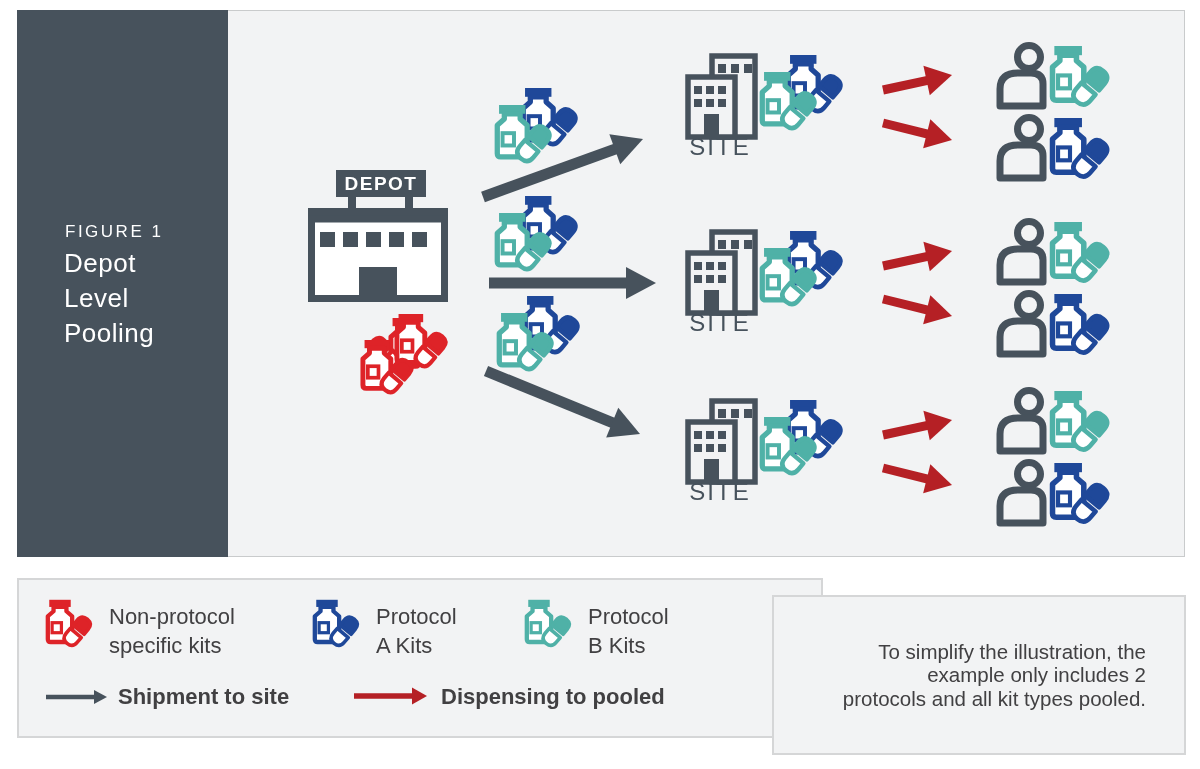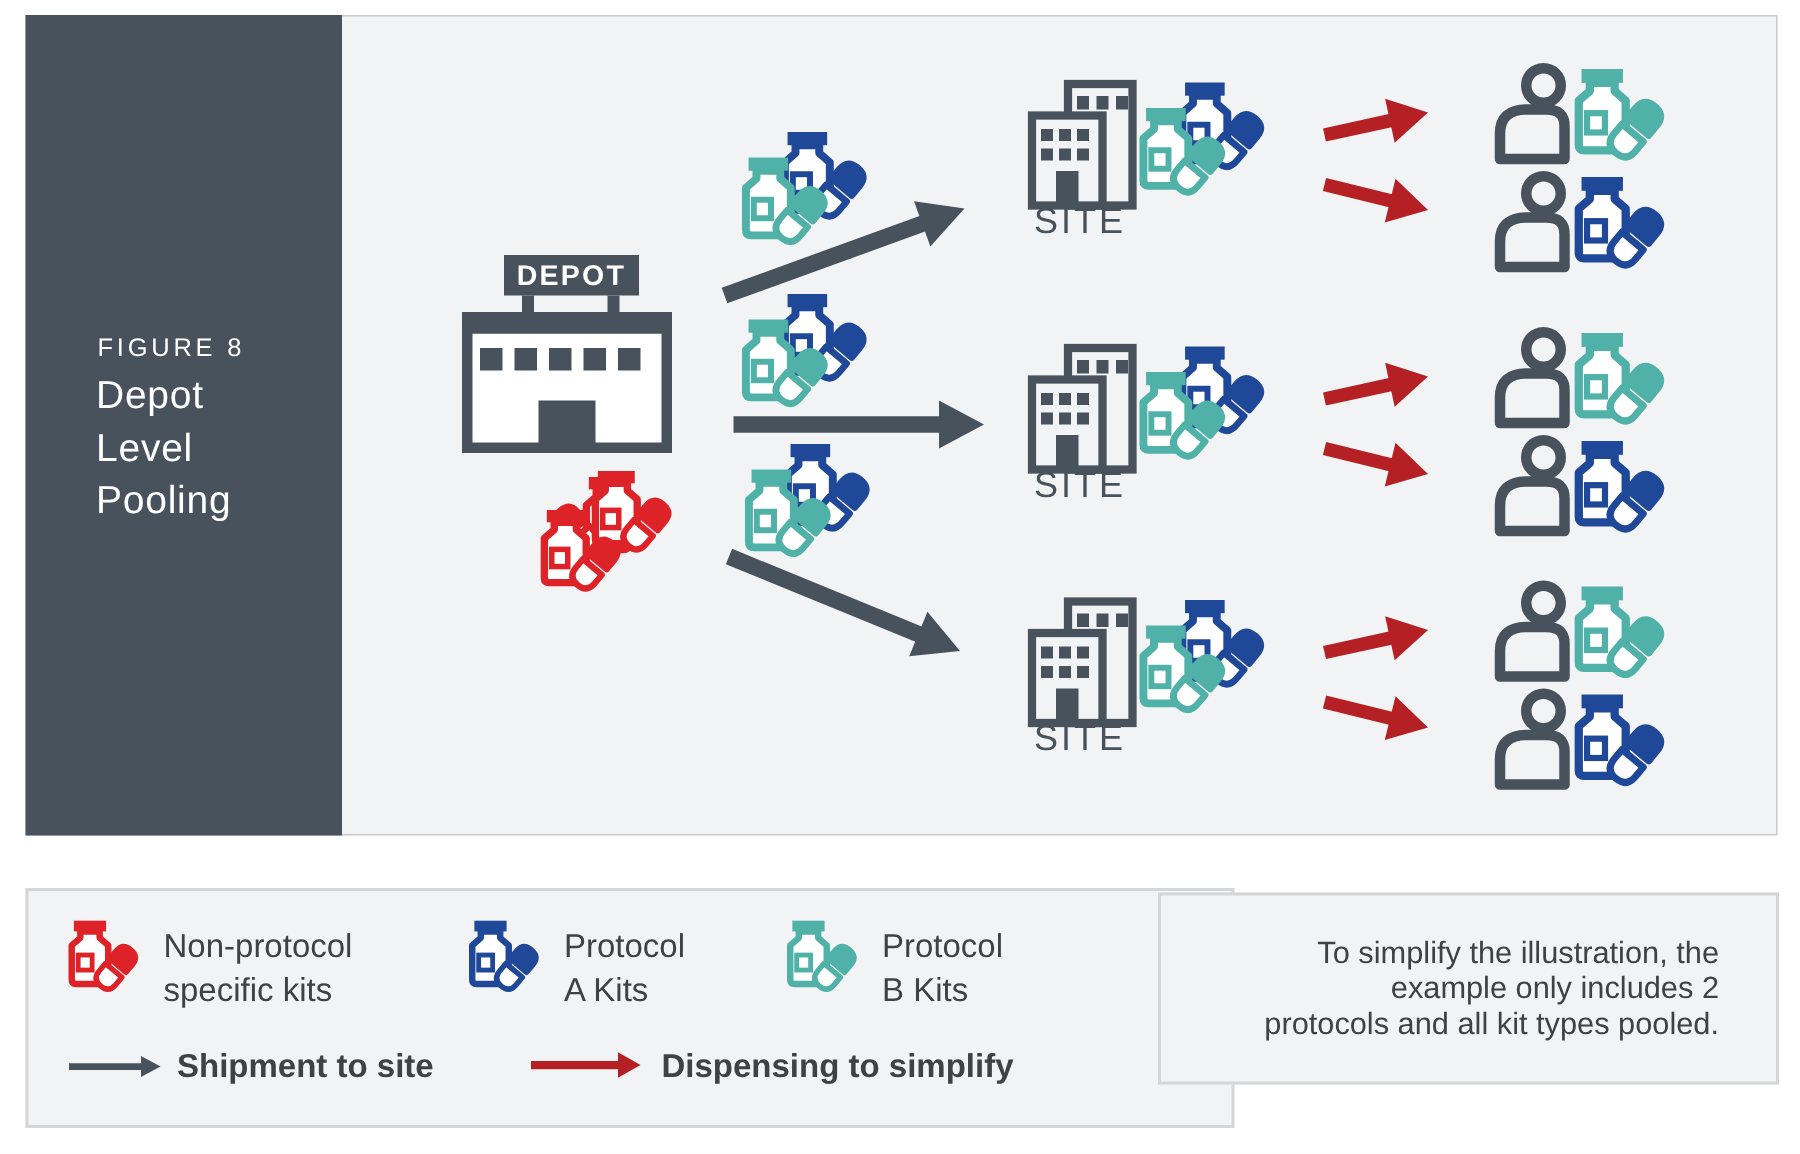--- a/index.html
+++ b/index.html
@@ -17,25 +17,25 @@
   }
   .figure-label{
     position:absolute;left:48px;top:212px;font-size:17px;letter-spacing:2.5px;font-weight:500;
   }
   .figure-title{
     position:absolute;left:47px;top:236px;font-size:26px;line-height:35px;font-weight:400;
     white-space:pre-line;letter-spacing:0.5px;
   }
   .overlay{position:absolute;left:0;top:0;pointer-events:none;}
   .legend-box{
-    position:absolute;left:17px;top:592px;width:806px;height:160px;
+    position:absolute;left:17px;top:578px;width:806px;height:160px;
     background:var(--panelBg);border:2px solid var(--boxBorder);box-sizing:border-box;
   }
   .note-box{
-    position:absolute;left:772px;top:595px;width:414px;height:128px;
+    position:absolute;left:772px;top:595px;width:414px;height:160px;
     background:var(--panelBg);border:2px solid var(--boxBorder);box-sizing:border-box;
     display:flex;align-items:center;justify-content:flex-end;padding-left:36px;
   }
   .note-text{
     text-align:right;padding-right:38px;font-size:20.5px;line-height:23.5px;
     color:var(--text);white-space:pre-line;
   }
   .lg-icon{position:absolute;display:block;}
   .lg-label{
     position:absolute;font-size:22px;line-height:29px;color:var(--text);white-space:pre-line;
@@ -45,21 +45,21 @@
   }
 </style>
 </head>
 <body>
 
 <div class="stage">
 
   <div class="panel"></div>
 
   <div class="sidebar">
-    <div class="figure-label">FIGURE 8</div>
+    <div class="figure-label">FIGURE 1</div>
     <div class="figure-title">Depot
 Level
 Pooling</div>
   </div>
 
   <svg class="overlay" id="diagram-svg" width="1200" height="769" viewBox="0 0 1200 769">
       <g transform="translate(308,170)">
         <rect x="28" y="0" width="90" height="27" fill="#47525C"></rect>
         <text x="73" y="20" fill="#FFFFFF" font-size="19" font-weight="bold" text-anchor="middle" letter-spacing="1.5" font-family="&quot;Liberation Sans&quot;, sans-serif">DEPOT</text>
         <rect x="40" y="27" width="8" height="11" fill="#47525C"></rect>
@@ -505,21 +505,21 @@
           </g>
         </svg></span>
     <div class="lg-arrow-label" style="left:99px;top:104px;">Shipment to site</div>
 
     <span class="lg-icon" style="left:334px;top:106px;"><svg width="76" height="20" viewBox="0 0 76 20">
           <g>
             <line x1="1" y1="10" x2="60" y2="10" stroke="#B52025" stroke-width="5.5"></line>
             <polygon points="74,10 59,18.5 59,1.5" fill="#B52025"></polygon>
           </g>
         </svg></span>
-    <div class="lg-arrow-label" style="left:422px;top:104px;">Dispensing to simplify</div>
+    <div class="lg-arrow-label" style="left:422px;top:104px;">Dispensing to pooled</div>
   </div>
 
   <div class="note-box">
     <div class="note-text">To simplify the illustration, the
 example only includes 2
 protocols and all kit types pooled.</div>
   </div>
 
 </div>
 

